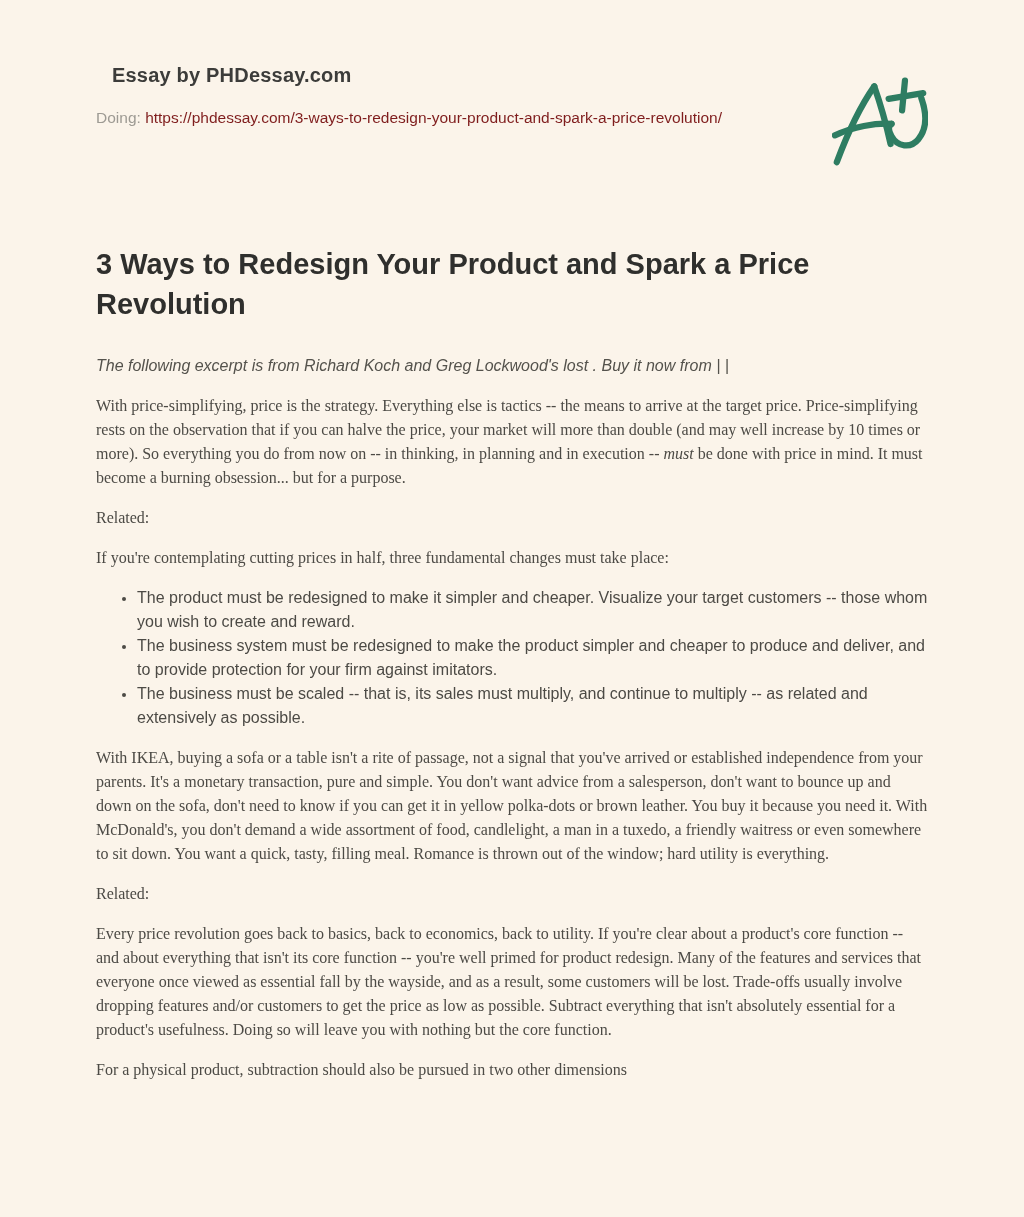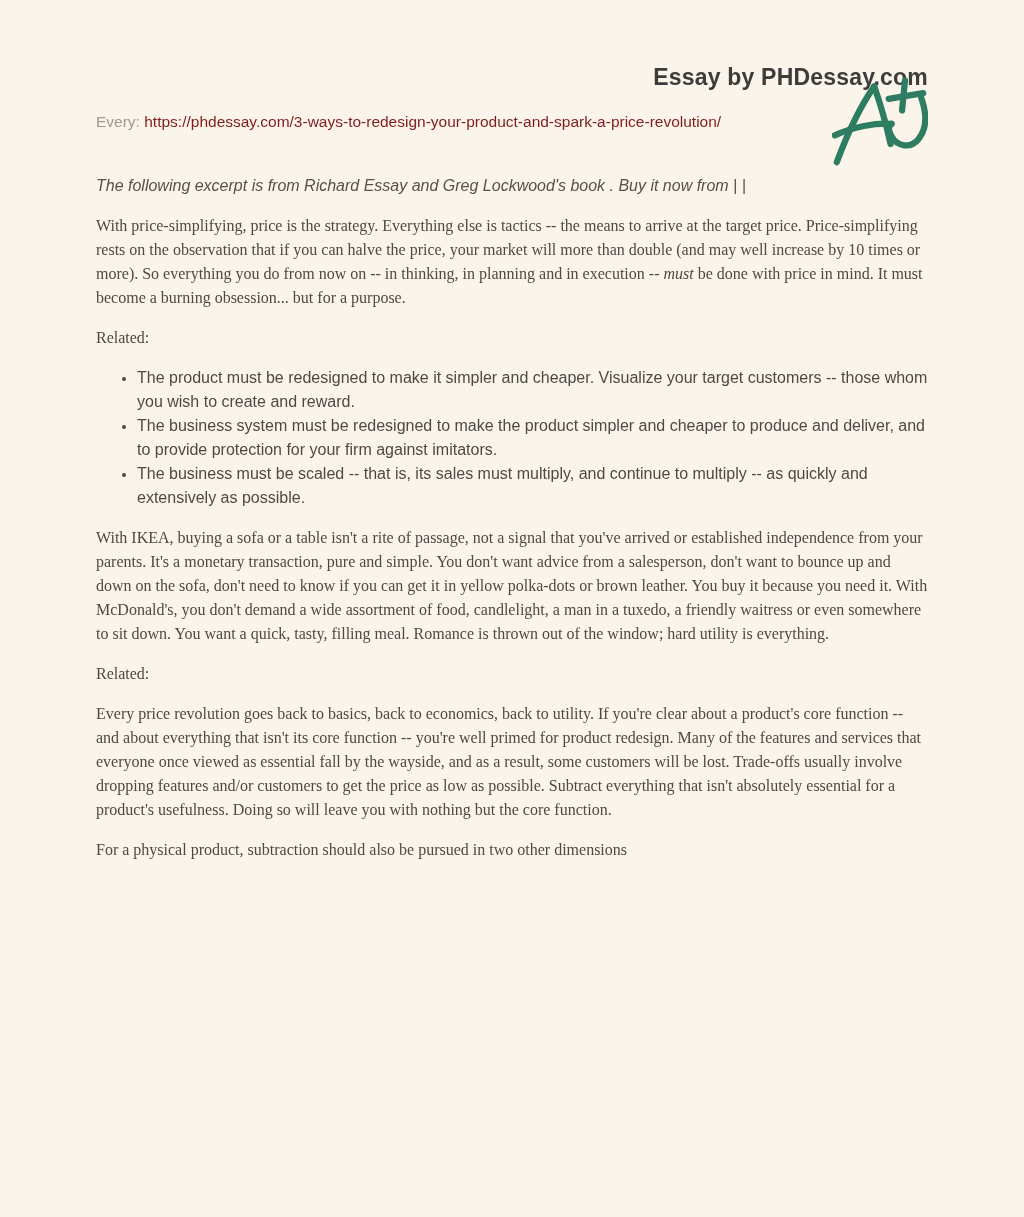--- a/index.html
+++ b/index.html
@@ -20,26 +20,25 @@
     margin-left: 96px;
     padding-top: 64px;
     box-sizing: border-box;
   }
   
   .site-header {
     position: relative;
     min-height: 110px;
   }
   .header-title {
-    margin: 0 0 18px 8px;
-    font-size: 23px;
+    margin: 0 0 18px 16px;
+    font-size: 20px;
     font-weight: 700;
     color: #3c3c3a;
     letter-spacing: 0.2px;
-    text-align: right;
   }
   .source-line {
     margin: 0;
     font-size: 15.5px;
     line-height: 26px;
     color: #9d9a93;
     max-width: 640px;
   }
   .source-line a {
     color: #7f1d1d;
@@ -92,50 +91,52 @@
     font-style: italic;
   }
 </style>
 </head>
 <body>
 
 <div class="container">
 
   <header class="site-header">
     <h1 class="header-title">Essay by PHDessay.com</h1>
-    <p class="source-line"><span>Every:</span>
+    <p class="source-line"><span>Doing:</span>
       <a>https://phdessay.com/3-ways-to-redesign-your-product-and-spark-a-price-revolution/</a>
     </p>
     <svg class="logo" viewBox="0 0 100 100" fill="none" stroke="#2e7d62" stroke-width="6.5" stroke-linecap="round" stroke-linejoin="round">
 
       <path d="M 5 95 C 15 68 30 36 44 16"></path>
       <path d="M 44 16 C 50 33 57 58 61 76"></path>
       <path d="M 3 67 C 22 58 45 54 62 55"></path>
 
       <path d="M 76 10 L 73 41"></path>
       <path d="M 59 29 L 95 23"></path>
       <path d="M 93 28 C 99 45 99 60 90 71 C 82 81 68 79 62 68 C 58 61 59 57 62 55"></path>
     </svg>
   </header>
 
   <article>
+    <h2 class="article-title">3 Ways to Redesign Your Product and Spark a Price Revolution</h2>
 
-    <p class="excerpt">The following excerpt is from Richard Essay and Greg Lockwood's book . Buy it now from  | |</p>
+    <p class="excerpt">The following excerpt is from Richard Koch and Greg Lockwood's lost . Buy it now from  | |</p>
 
     <div class="body-text">
 
       <p><span>With price-simplifying, price is the strategy. Everything else is tactics -- the means to arrive at the target price. Price-simplifying rests on the observation that if you can halve the price, your market will more than double (and may well increase by 10 times or more). So everything you do from now on -- in thinking, in planning and in execution -- </span><em class="inline-italic">must</em><span> be done with price in mind. It must become a burning obsession... but for a purpose.</span></p>
 
       <p>Related:</p>
 
+      <p>If you're contemplating cutting prices in half, three fundamental changes must take place:</p>
 
       <ul>
         <li>The product must be redesigned to make it simpler and cheaper. Visualize your target customers -- those whom you wish to create and reward.</li>
         <li>The business system must be redesigned to make the product simpler and cheaper to produce and deliver, and to provide protection for your firm against imitators.</li>
-        <li>The business must be scaled -- that is, its sales must multiply, and continue to multiply -- as quickly and extensively as possible.</li>
+        <li>The business must be scaled -- that is, its sales must multiply, and continue to multiply -- as related and extensively as possible.</li>
       </ul>
 
 
 
       <p>With IKEA, buying a sofa or a table isn't a rite of passage, not a signal that you've arrived or established independence from your parents. It's a monetary transaction, pure and simple. You don't want advice from a salesperson, don't want to bounce up and down on the sofa, don't need to know if you can get it in yellow polka-dots or brown leather. You buy it because you need it. With McDonald's, you don't demand a wide assortment of food, candlelight, a man in a tuxedo, a friendly waitress or even somewhere to sit down. You want a quick, tasty, filling meal. Romance is thrown out of the window; hard utility is everything.</p>
 
       <p>Related:</p>
 
       <p>Every price revolution goes back to basics, back to economics, back to utility. If you're clear about a product's core function -- and about everything that isn't its core function -- you're well primed for product redesign. Many of the features and services that everyone once viewed as essential fall by the wayside, and as a result, some customers will be lost. Trade-offs usually involve dropping features and/or customers to get the price as low as possible. Subtract everything that isn't absolutely essential for a product's usefulness. Doing so will leave you with nothing but the core function.</p>
 

